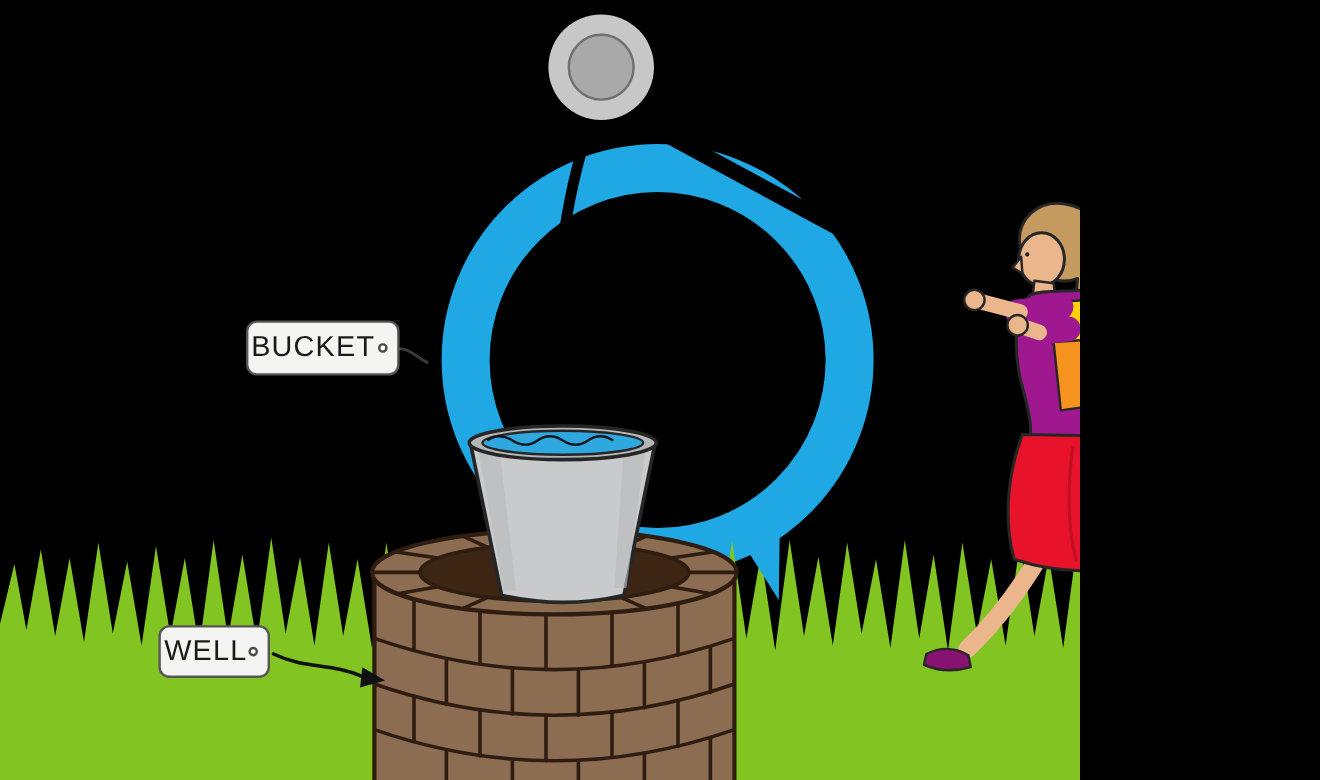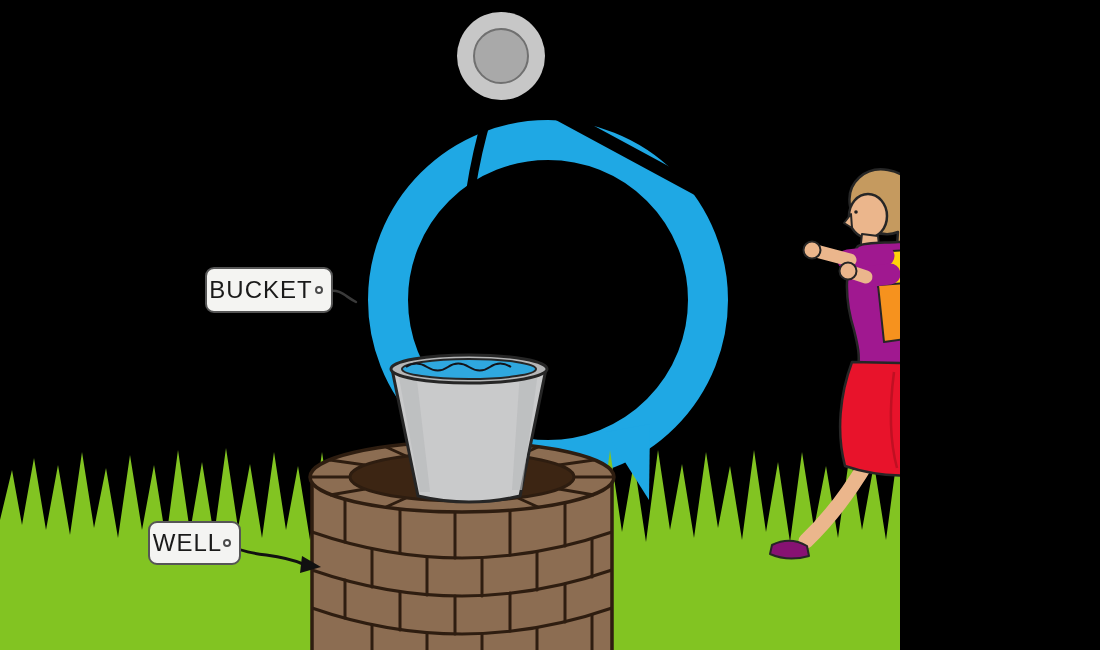--- a/index.html
+++ b/index.html
@@ -33,21 +33,21 @@
   .s-rope{stroke:var(--c-rope_black,#000)}
 
   .tag{position:absolute;background:var(--c-tag_bg,#F4F4F2);
        border:2px solid #565656;border-radius:9px;
        display:flex;align-items:center;justify-content:center;
        color:var(--c-tag_text,#1A1A1A);letter-spacing:1px;
        font-size:24px;font-weight:400}
   .tag-hole{position:absolute;right:8px;top:50%;transform:translateY(-50%);
             width:8px;height:8px;border:2px solid #4c4c4c;border-radius:50%;background:#fff}
   .tag-bucket{left:205px;top:267px;width:128px;height:46px;padding-right:16px}
-  .tag-well{left:148px;top:521px;width:93px;height:44px;padding-right:14px}
+  .tag-well{left:132px;top:521px;width:93px;height:44px;padding-right:14px}
   .copyright{position:absolute;left:0;right:0;top:627px;text-align:center;
              color:var(--c-copyright_gray,#8C8C8C);font-size:11.5px}
 </style>
 </head>
 <body>
 
 <div class="stage">
 
   <svg class="art" width="1100" height="650" viewBox="0 0 1100 650">
 

